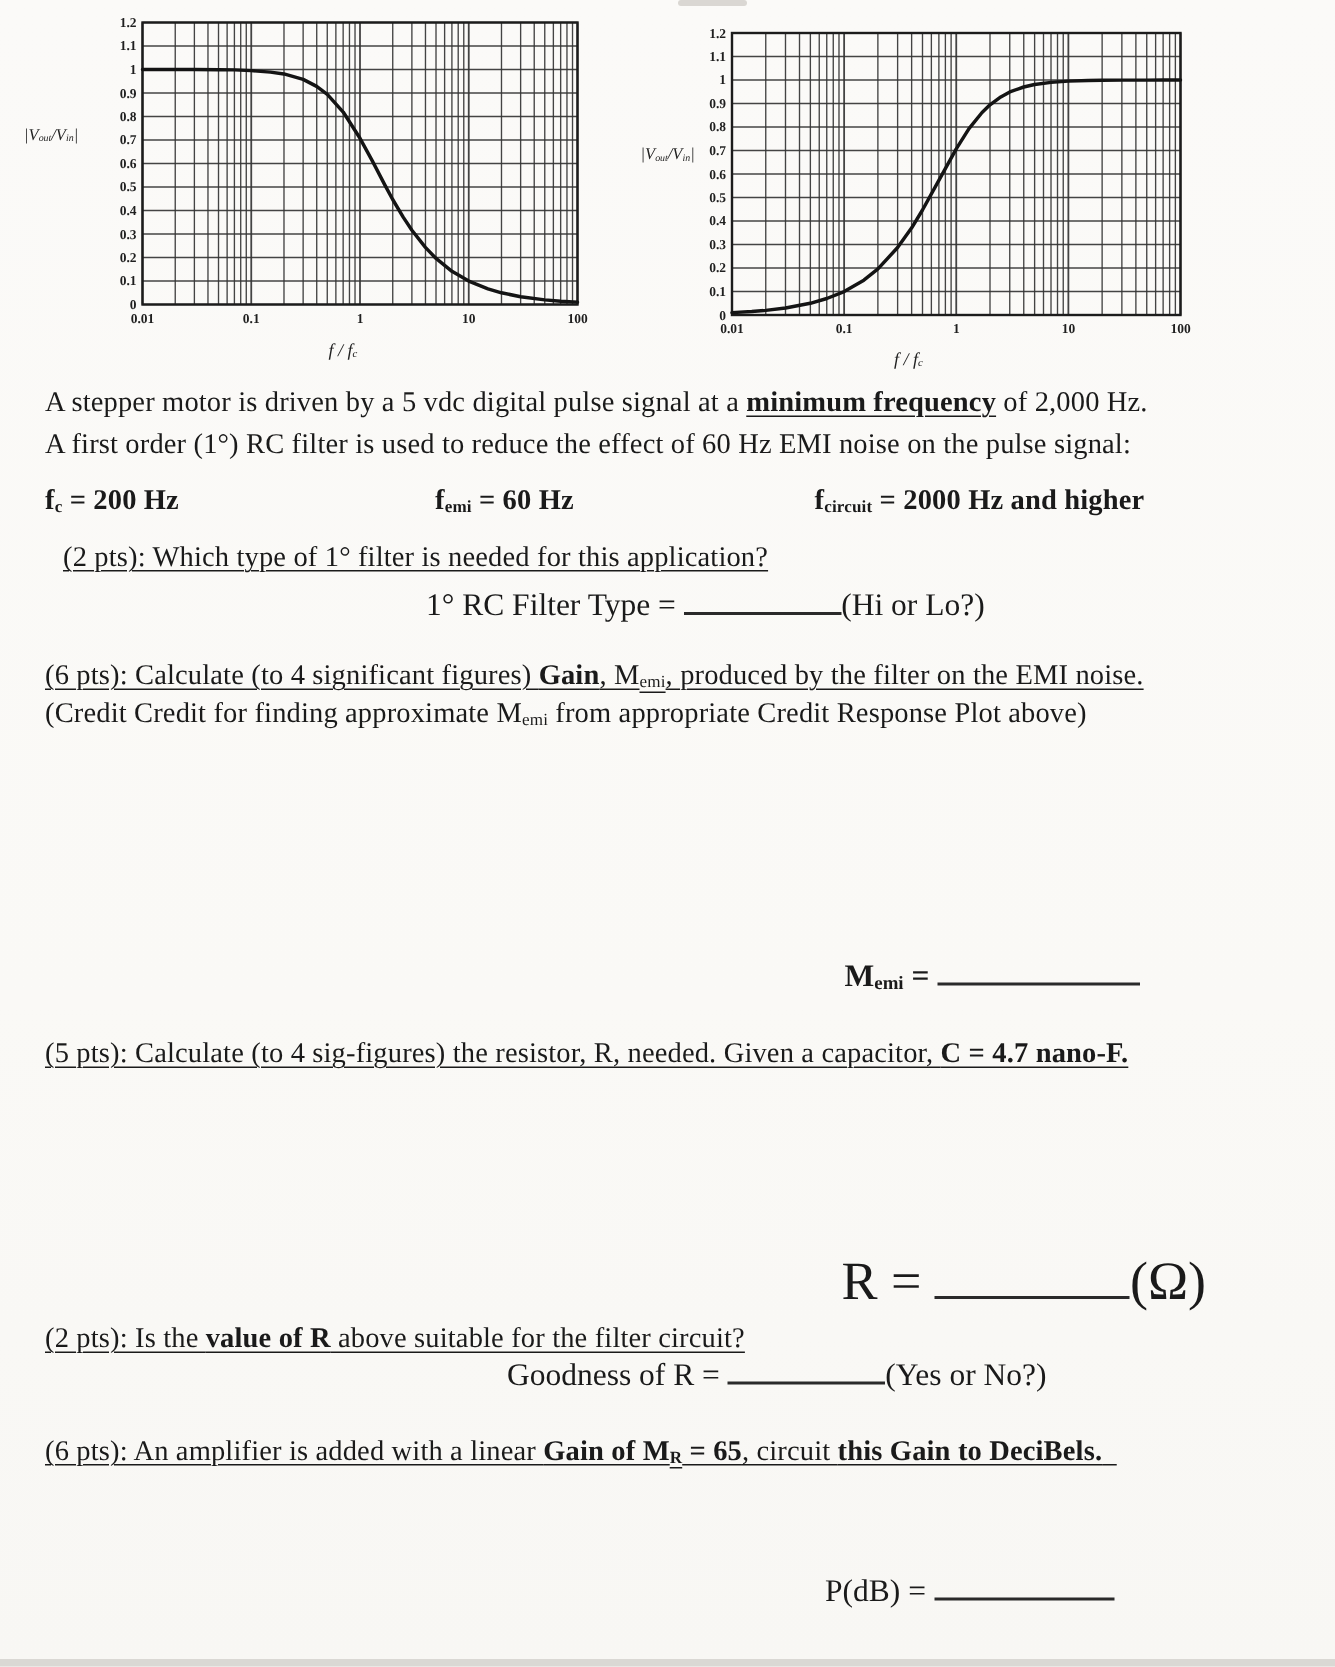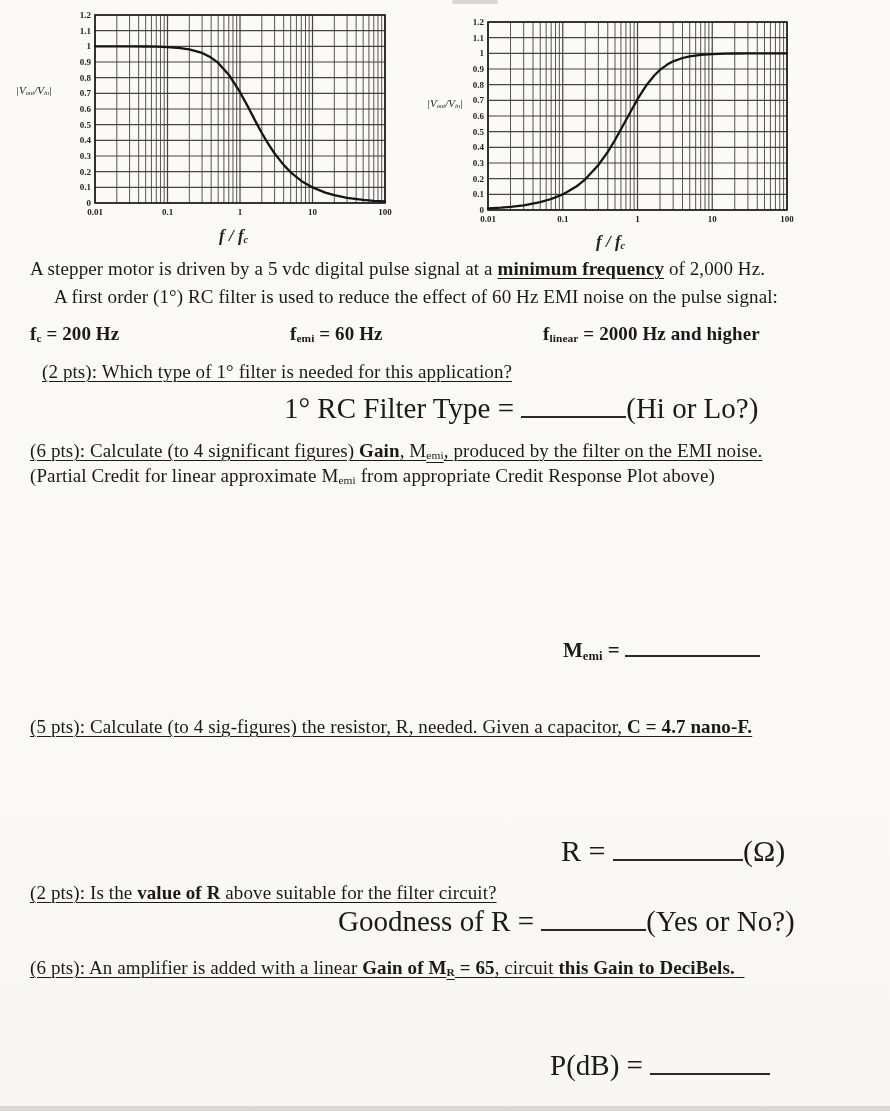--- a/index.html
+++ b/index.html
@@ -7,29 +7,29 @@
   .page{
     position:relative;
     width:890px;height:1111px;
     margin:0 auto;
     background:linear-gradient(180deg,#fbfaf8 0%,#faf9f6 60%,#f8f7f4 100%);
     font-family:"Liberation Serif","DejaVu Serif",serif;
     color:#1a1a1a;
     overflow:hidden;
   }
   .line{position:absolute;font-size:19px;white-space:nowrap;letter-spacing:0.1px;}
-  .ans{position:absolute;font-size:29px;white-space:nowrap;}
+  .ans{position:absolute;font-size:21px;white-space:nowrap;}
   .b{font-weight:bold;}
   .i{font-style:italic;}
   .u{text-decoration:underline;text-decoration-thickness:1.4px;text-underline-offset:3px;}
   .sub{font-size:0.6em;vertical-align:-0.18em;}
   .blank{display:inline-block;border-bottom:2px solid #2a2a2a;height:0.92em;}
   .chart-svg{position:absolute;}
   .axis-ylabel{position:absolute;font-size:11px;white-space:nowrap;color:#222;}
-  .axis-xlabel{position:absolute;font-size:17px;white-space:nowrap;color:#222;font-weight:bold;}
+  .axis-xlabel{position:absolute;font-size:12px;white-space:nowrap;color:#222;}
   .top-smudge{position:absolute;left:452px;top:0;width:46px;height:4px;background:#c8c4be;border-radius:3px;opacity:.65;}
   .scan-edge-bottom{position:absolute;left:0;bottom:0;width:890px;height:5px;background:#dad8d4;}
 </style>
 </head>
 <body>
 
 <div class="page">
 
   <div class="top-smudge"></div>
 
@@ -181,35 +181,35 @@
       <text x="29" y="198" text-anchor="end" font-family="&quot;Liberation Serif&quot;, serif" font-size="9" font-weight="700" fill="#1f1f1f">0</text>
       <text x="33" y="207" text-anchor="middle" font-family="&quot;Liberation Serif&quot;, serif" font-size="9" font-weight="700" fill="#1f1f1f">0.01</text>
       <text x="107.75" y="207" text-anchor="middle" font-family="&quot;Liberation Serif&quot;, serif" font-size="9" font-weight="700" fill="#1f1f1f">0.1</text>
       <text x="182.5" y="207" text-anchor="middle" font-family="&quot;Liberation Serif&quot;, serif" font-size="9" font-weight="700" fill="#1f1f1f">1</text>
       <text x="257.25" y="207" text-anchor="middle" font-family="&quot;Liberation Serif&quot;, serif" font-size="9" font-weight="700" fill="#1f1f1f">10</text>
       <text x="332" y="207" text-anchor="middle" font-family="&quot;Liberation Serif&quot;, serif" font-size="9" font-weight="700" fill="#1f1f1f">100</text>
     </svg>
   <div class="axis-xlabel" style="left:596px;top:232px;"><span class="i">f</span><span class="i"> / </span><span class="i">f</span><span class="i sub">c</span></div>
 
   <div class="line" style="left:30px;top:258px;"><span>A stepper motor is driven by a 5 vdc digital pulse signal at a </span><span class="b u">minimum frequency</span><span> of 2,000 Hz.</span></div>
-  <div class="line" style="left:30px;top:286px;margin-left:24px;"><span>A first order (1°) RC filter is used to reduce the effect of 60 Hz EMI noise on the pulse signal:</span></div>
+  <div class="line" style="left:30px;top:286px;"><span>A first order (1°) RC filter is used to reduce the effect of 60 Hz EMI noise on the pulse signal:</span></div>
 
   <div class="line" style="left:30px;top:323px;"><span class="b">f</span><span class="b sub">c</span><span class="b"> = 200 Hz</span></div>
   <div class="line" style="left:290px;top:323px;"><span class="b">f</span><span class="b sub">emi</span><span class="b"> = 60 Hz</span></div>
-  <div class="line" style="left:543px;top:323px;"><span class="b">f</span><span class="b sub">linear</span><span class="b"> = 2000 Hz and higher</span></div>
+  <div class="line" style="left:543px;top:323px;"><span class="b">f</span><span class="b sub">circuit</span><span class="b"> = 2000 Hz and higher</span></div>
 
   <div class="line" style="left:30px;top:361px;margin-left:12px;"><span class="u">(2 pts): Which type of 1° filter is needed for this application?</span></div>
   <div class="ans" style="left:284px;top:389px;"><span>1° RC Filter Type = </span><span class="blank" style="width: 105px;"></span><span>(Hi or Lo?)</span></div>
 
   <div class="line" style="left:30px;top:440px;"><span class="u">(6 pts): Calculate (to 4 significant figures) </span><span class="b u">Gain</span><span class="u">, M</span><span class="u sub">emi</span><span class="u">, produced by the filter on the EMI noise.</span></div>
-  <div class="line" style="left:30px;top:465px;"><span>(Partial Credit for linear approximate M</span><span class="sub">emi</span><span> from appropriate Credit Response Plot above)</span></div>
+  <div class="line" style="left:30px;top:465px;"><span>(Credit Credit for finding approximate M</span><span class="sub">emi</span><span> from appropriate Credit Response Plot above)</span></div>
   <div class="ans" style="left:563px;top:636px;font-size:21px;"><span class="b">M</span><span class="b sub">emi</span><span class="b"> = </span><span class="blank" style="width: 135px;"></span></div>
 
-  <div class="line" style="left:30px;top:716px;"><span class="u">(5 pts): Calculate (to 4 sig-figures) the resistor, R, needed.  Given a capacitor, </span><span class="b u">C = 4.7 nano-F.</span></div>
-  <div class="ans" style="left:561px;top:831px;font-size:30px;"><span>R = </span><span class="blank" style="width: 130px;"></span><span>(Ω)</span></div>
+  <div class="line" style="left:30px;top:692px;"><span class="u">(5 pts): Calculate (to 4 sig-figures) the resistor, R, needed.  Given a capacitor, </span><span class="b u">C = 4.7 nano-F.</span></div>
+  <div class="ans" style="left:561px;top:831px;font-size:36px;"><span>R = </span><span class="blank" style="width: 130px;"></span><span>(Ω)</span></div>
 
   <div class="line" style="left:30px;top:882px;"><span class="u">(2 pts): Is the </span><span class="b u">value of R</span><span class="u"> above suitable for the filter circuit?</span></div>
   <div class="ans" style="left:299px;top:902px;margin-left:39px;"><span>Goodness of R = </span><span class="blank" style="width: 105px;"></span><span>(Yes or No?)</span></div>
 
   <div class="line" style="left:30px;top:957px;"><span class="u">(6 pts): An amplifier is added with a linear </span><span class="b u">Gain of M</span><span class="b u sub">R</span><span class="b u"> = 65</span><span class="u">, circuit </span><span class="b u">this Gain to DeciBels.</span><span class="u">&nbsp;&nbsp;</span></div>
   <div class="ans" style="left:550px;top:1046px;"><span>P(dB) = </span><span class="blank" style="width: 120px;"></span></div>
 
   <div class="scan-edge-bottom"></div>
 </div>
 

